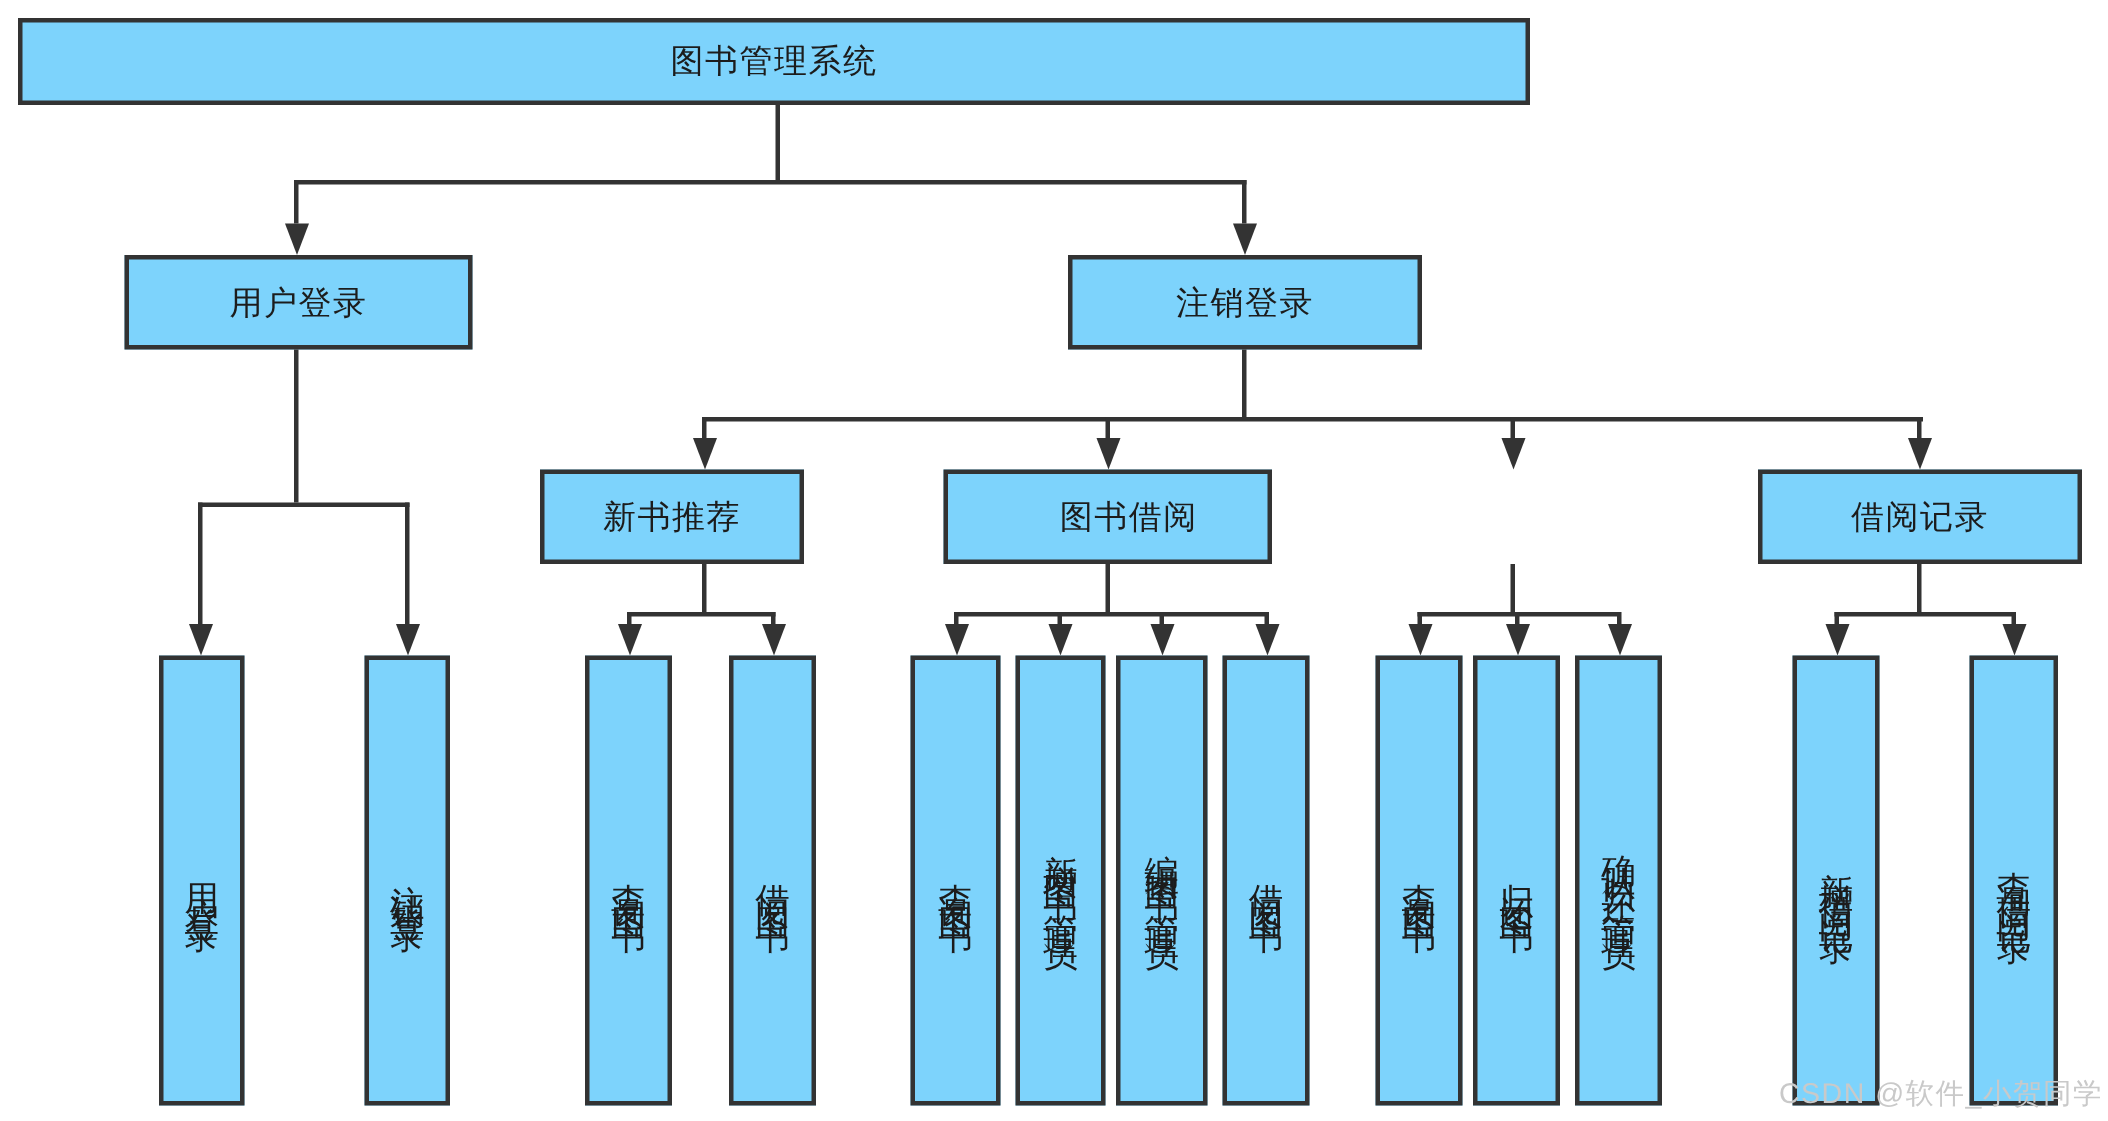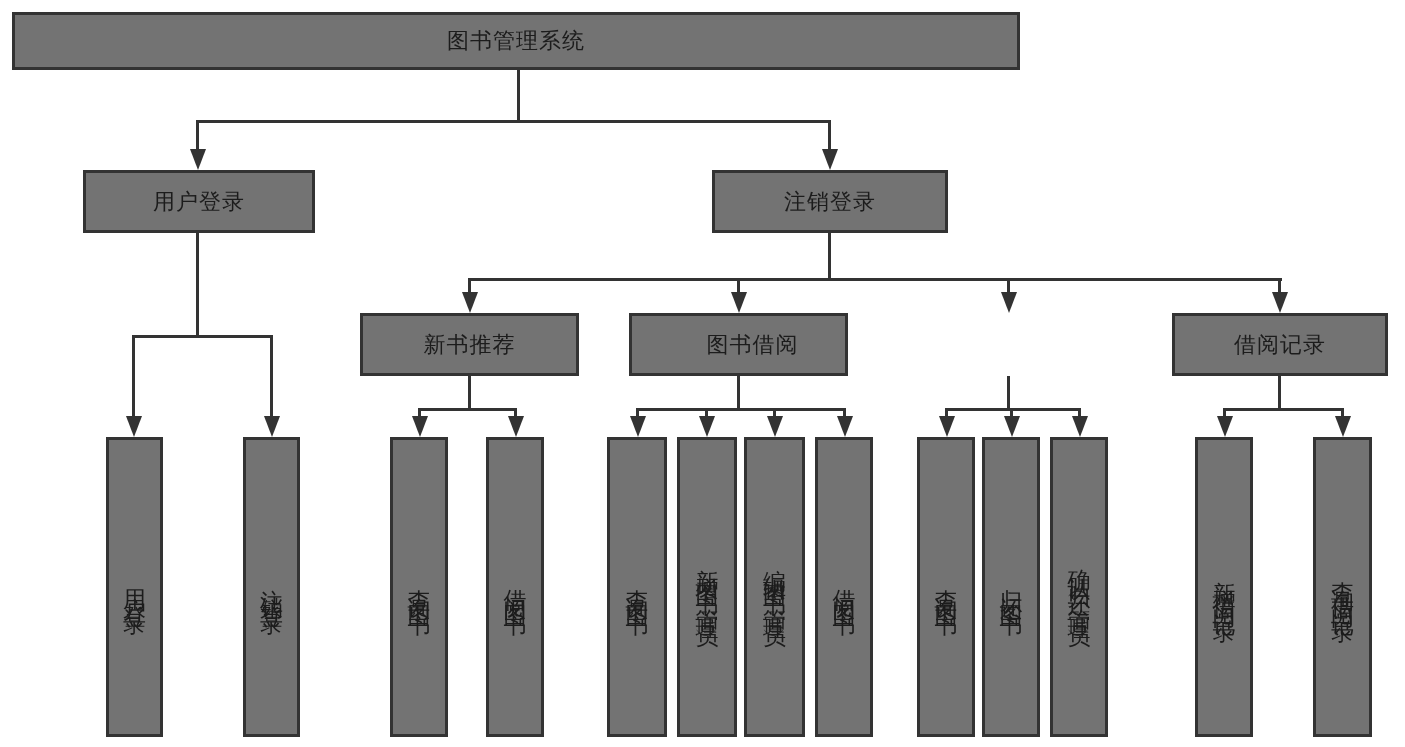--- a/index.html
+++ b/index.html
@@ -7,21 +7,21 @@
     position: relative;
     width: 1405px;
     height: 747px;
     background: #ffffff;
     overflow: hidden;
     font-family: "Liberation Sans", sans-serif;
   }
   
   .box, .vbox {
     position: absolute;
-    background: #737373;
+    background: #7dd3fc;
     border: 3px solid #333333;
     box-sizing: border-box;
     display: flex;
     align-items: center;
     justify-content: center;
   }
   .box .label {
     font-size: 22px;
     color: #1c1c1c;
     letter-spacing: 1px;
@@ -95,21 +95,21 @@
   <div class="arrow" style="left:132px; top:335px; height:81px;"></div>
   <div class="arrow" style="left:270px; top:335px; height:81px;"></div>
 
   <div class="vline" style="left:828px; top:233px; height:45px;"></div>
   <div class="hline" style="left:468px; top:278px; width:814px;"></div>
   <div class="arrow" style="left:468px; top:278px; height:14px;"></div>
   <div class="arrow" style="left:737px; top:278px; height:14px;"></div>
   <div class="arrow" style="left:1007px; top:278px; height:14px;"></div>
   <div class="arrow" style="left:1278px; top:278px; height:14px;"></div>
 
-  <div class="box" style="left:360px; top:313px; width:219px; height:63px;">
+  <div class="box" style="left:360px; top:313px; width:176px; height:63px;">
     <span class="label">新书推荐</span>
   </div>
   <div class="box" style="left:629px; top:313px; width:219px; height:63px;padding-left:28px;">
     <span class="label">图书借阅</span>
   </div>
   <div class="box" style="left:1172px; top:313px; width:216px; height:63px;">
     <span class="label">借阅记录</span>
   </div>
 
   <div class="vline" style="left:468px; top:376px; height:32px;"></div>
@@ -171,14 +171,15 @@
     <span class="label">确认归还（管理员）</span>
   </div>
 
   <div class="vbox" style="left:1195px; top:437px; width:58px; height:300px;">
     <span class="label">新增借阅记录</span>
   </div>
   <div class="vbox" style="left:1313px; top:437px; width:59px; height:300px;">
     <span class="label">查询借阅记录</span>
   </div>
 
+  <div class="watermark">CSDN @软件_小贺同学</div>
 
 </div>
 
 </body></html>

